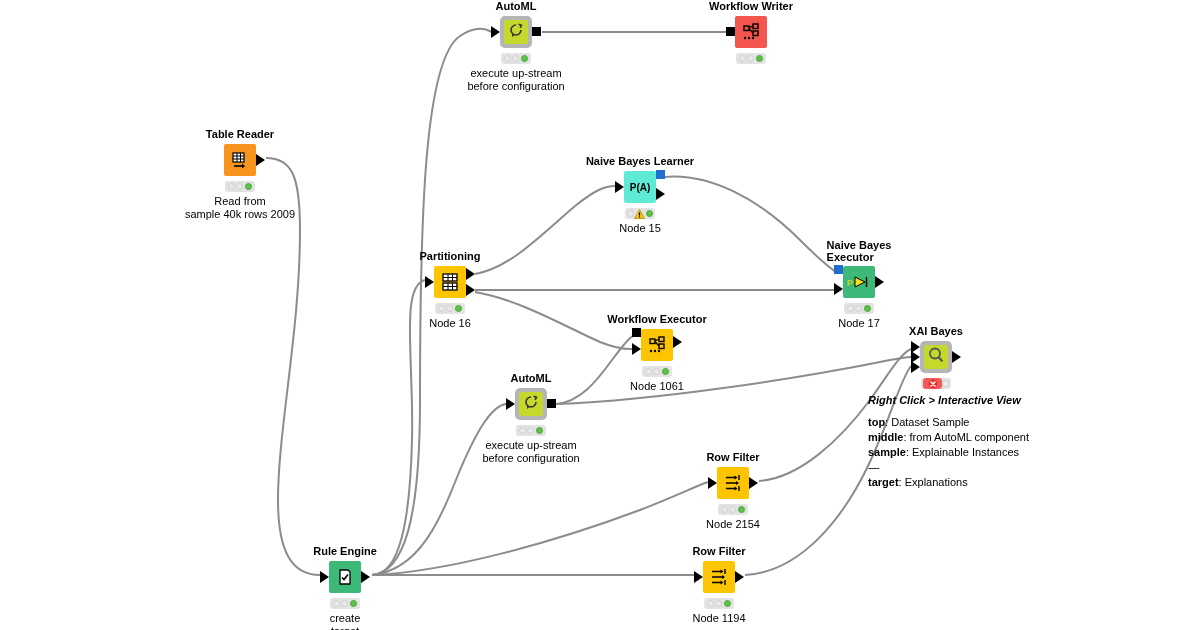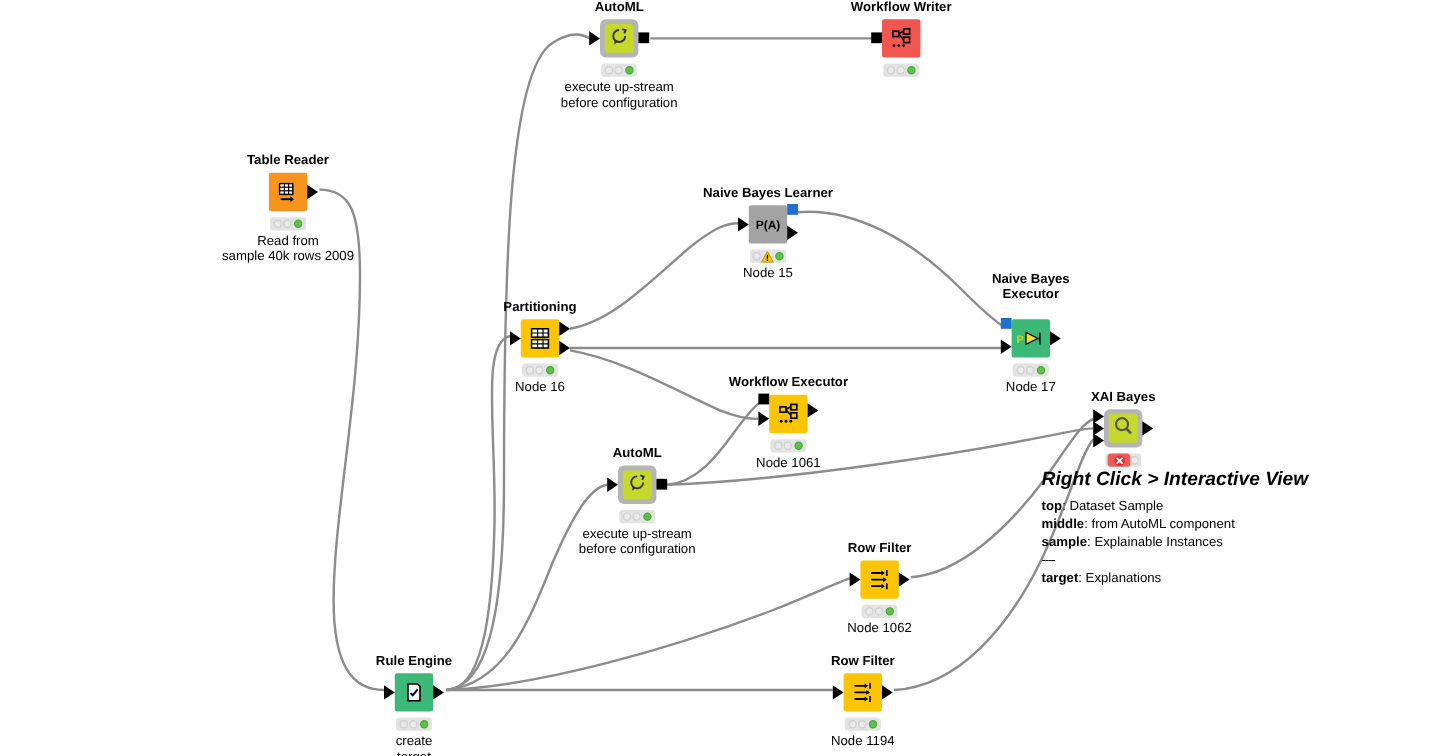--- a/index.html
+++ b/index.html
@@ -5,22 +5,22 @@
   html,body{margin:0;padding:0;background:#ffffff;}
   body{width:1200px;height:630px;overflow:hidden;
        font-family:"Liberation Sans",sans-serif;color:#000;}
   #canvas{position:relative;width:1200px;height:630px;background:#fff;}
   svg.edges{position:absolute;left:0;top:0;width:1200px;height:630px;overflow:visible;}
   .edge{fill:none;stroke:#8c8c8c;stroke-width:2;}
 
   .node{position:absolute;}
   .node-title{position:absolute;left:50%;transform:translateX(-50%);
      bottom:100%;margin-bottom:4px;white-space:nowrap;font-size:11px;font-weight:bold;
-     text-align:center;line-height:12px;}
-  .node-title.two{margin-bottom:15px;}
+     line-height:12px;}
+  .node-title.two{margin-bottom:3px;}
   .box{position:relative;width:32px;height:32px;box-sizing:border-box;}
   .box.plain{border-radius:2px;}
   .box.comp{background:#b5b5b5;border-radius:5px;padding:4px;}
   .box.comp .inner{width:100%;height:100%;background:#c5d92d;border-radius:3px;
      position:relative;display:flex;align-items:center;justify-content:center;}
   .box .glyph{position:absolute;inset:0;display:flex;align-items:center;justify-content:center;}
 
   .status{position:absolute;left:50%;transform:translateX(-50%);top:100%;margin-top:5px;
      width:30px;height:11px;background:#e3e3e3;border-radius:3px;
      display:flex;align-items:center;justify-content:space-around;padding:0 2px;box-sizing:border-box;}
@@ -37,21 +37,21 @@
   .port{position:absolute;width:0;height:0;}
   .port.in-tri{border-top:6px solid transparent;border-bottom:6px solid transparent;
      border-left:9px solid #000;left:-9px;}
   .port.out-tri{border-top:6px solid transparent;border-bottom:6px solid transparent;
      border-left:9px solid #000;left:32px;}
   .port.sq{width:9px;height:9px;background:#000;}
   .port.sq.out{left:32px;}
   .port.sq.in{left:-9px;}
   .port.blue{width:9px;height:9px;background:#1f6fd0;}
 
-  .annot{position:absolute;font-size:16px;line-height:14px;white-space:nowrap;}
+  .annot{position:absolute;font-size:11px;line-height:14px;white-space:nowrap;}
   .annot.italic{font-style:italic;font-weight:bold;}
   .legend{position:absolute;font-size:11px;line-height:15px;}
   .legend div{white-space:nowrap;}
 </style>
 </head>
 <body>
 
 <div id="canvas">
 
   <svg class="edges" viewBox="0 0 1200 630">
@@ -159,21 +159,21 @@
     </div>
     <div class="status">
       <span class="dot"></span>
       <span class="dot"></span>
       <span class="dot green"></span>
     </div>
   </div>
 
   <div class="node" style="left:624px;top:171px;text-decoration:underline;">
     <div class="node-title">Naive Bayes Learner</div>
-    <div class="box plain" style="background:#a3a3a3;">
+    <div class="box plain" style="background:#5eead4;">
       <div class="glyph">
         <svg width="30" height="16" viewBox="0 0 30 16">
           <text x="15" y="12" font-family="Liberation Sans, sans-serif" font-size="10" font-weight="bold" text-anchor="middle" fill="#000">P(A)</text>
         </svg>
       </div>
       <div class="port in-tri" style="top:10px;"></div>
       <div class="port blue" style="top:-1px;left:32px;"></div>
       <div class="port out-tri" style="top:17px;"></div>
     </div>
     <div class="status">
@@ -355,21 +355,21 @@
       </div>
       <div class="port in-tri" style="top:10px;"></div>
       <div class="port out-tri" style="top:10px;"></div>
     </div>
     <div class="status">
       <span class="dot"></span>
       <span class="dot"></span>
       <span class="dot green"></span>
     </div>
     <div class="caption">
-      <div>Node 1062</div>
+      <div>Node 2154</div>
     </div>
   </div>
 
   <div class="node" style="left:329px;top:561px;">
     <div class="node-title">Rule Engine</div>
     <div class="box plain" style="background:#3cb878;">
       <div class="glyph">
         <svg width="20" height="20" viewBox="0 0 20 20">
           <path d="M5,3 L13,3 L15,5 L15,17 L5,17 Z" fill="#fff" stroke="#000" stroke-width="1.3"></path>
           <path d="M7,10.5 L9,12.5 L13,7.5" fill="none" stroke="#000" stroke-width="1.6"></path>

